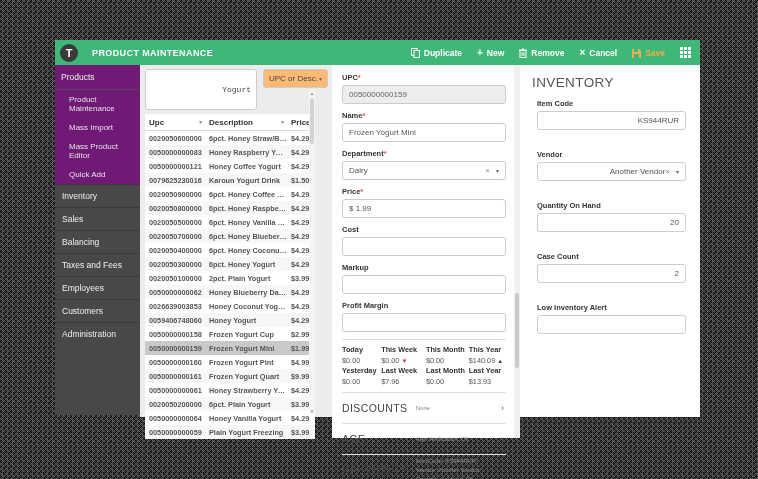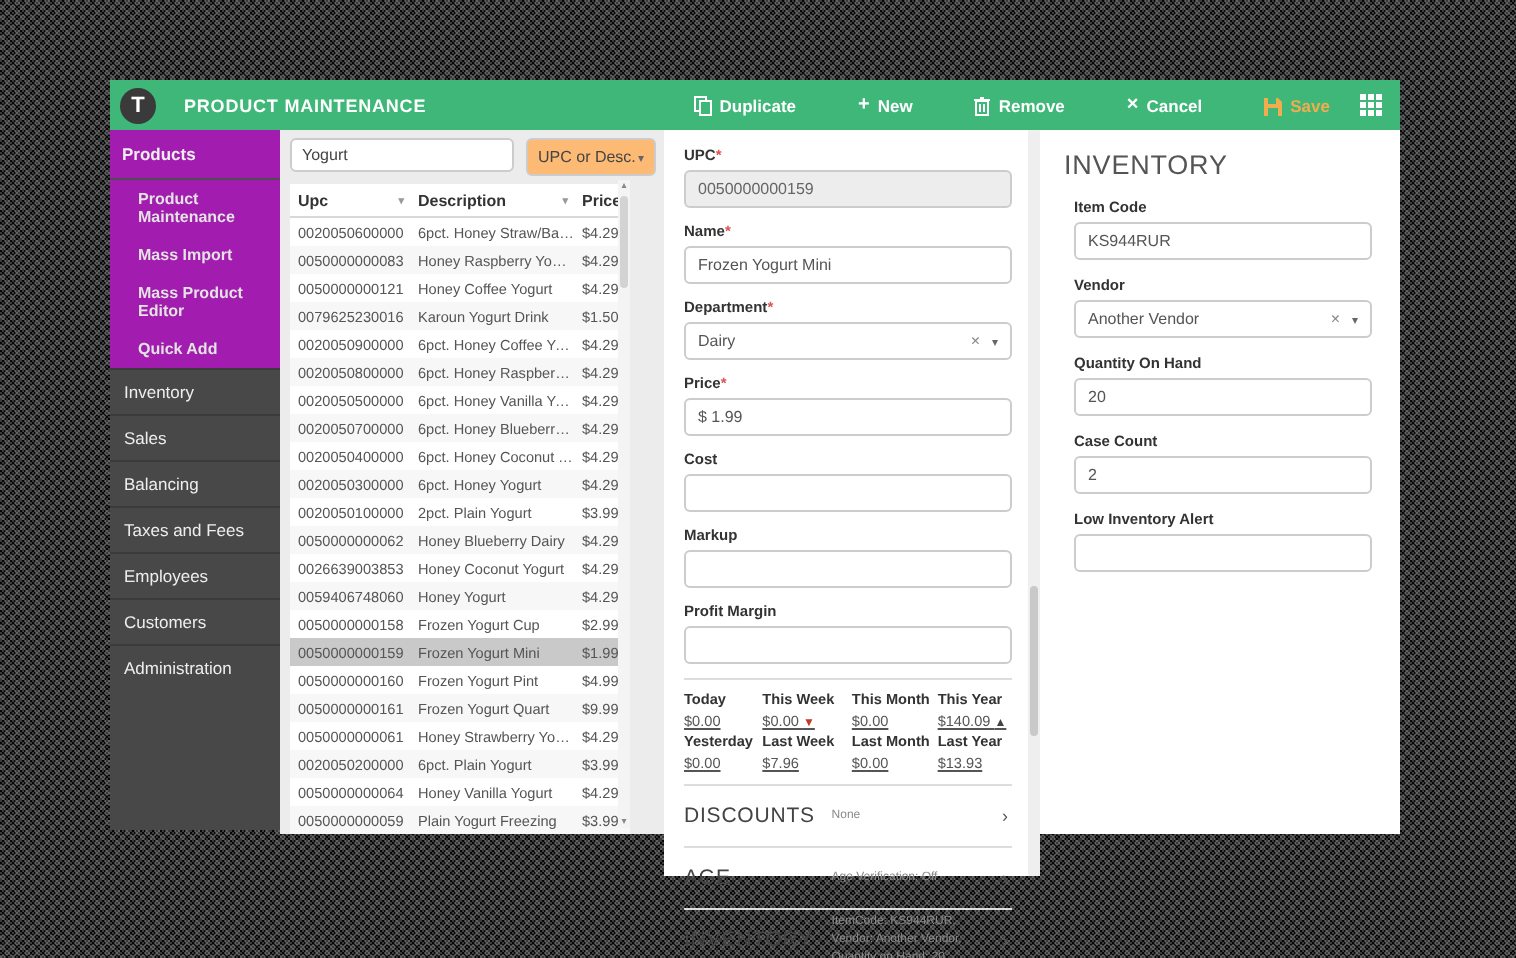--- a/index.html
+++ b/index.html
@@ -11,49 +11,49 @@
       repeating-conic-gradient(#060606 0% 25%, #3a3a3a 0% 50%);
     background-size:5px 5px,2px 2px;}
   .window{position:absolute;left:55px;top:40px;width:645px;}
   
   .topbar{height:25px;background:#3eb778;display:flex;align-items:center;color:#fff;}
   .logo{width:18px;height:18px;border-radius:50%;background:#3a3a3a;margin-left:5px;
         display:flex;align-items:center;justify-content:center;font-weight:bold;
         font-size:11px;color:#fff;flex:none;}
   .tb-title{font-size:9px;font-weight:bold;letter-spacing:.4px;margin-left:14px;}
   .tb-right{margin-left:auto;display:flex;align-items:center;gap:15px;padding-right:9px;}
-  .tb-btn{display:flex;align-items:flex-end;gap:4px;font-size:8.5px;font-weight:600;cursor:pointer;margin-left:16px;}
+  .tb-btn{display:flex;align-items:flex-end;gap:4px;font-size:8.5px;font-weight:600;cursor:pointer;}
   .tb-btn .glyph{font-size:10px;line-height:1;}
   .tb-btn.accent{color:#f0ad4e;}
   .tb-grid{display:grid;grid-template-columns:repeat(3,3px);grid-auto-rows:3px;gap:1px;cursor:pointer;}
   .tb-grid i{background:#fff;display:block;}
   
   .cols{display:flex;align-items:flex-start;}
   
   .sidebar{width:85px;height:350px;background:#484848;flex:none;font-size:8.5px;color:#eee;}
-  .side-sec{background:#a21caf;font-weight:bold;}
+  .side-sec{background:#701a75;}
   .side-sec-head{padding:7px 0 7px 6px;font-size:8.5px;border-bottom:1px solid #4e4e4e;cursor:pointer;}
   .side-sub{padding:5px 0 5px 14px;font-size:8px;color:#e3e3e3;cursor:pointer;}
   .side-item{padding:6px 0 6px 7px;border-top:1px solid rgba(0,0,0,.18);cursor:pointer;}
   
   .table-col{width:192px;height:352px;background:#ececec;flex:none;position:relative;}
   .filter-row{display:flex;gap:6px;padding:4px 4px 4px 5px;}
   .filter-row input{width:100px;height:15px;border:1px solid #ccc;border-radius:3px;
-      font-size:8px;padding:0 5px;color:#444;outline:none;font-family:Liberation Sans, sans-serif;}
+      font-size:8px;padding:12px 5px;color:#444;outline:none;font-family:Liberation Mono, monospace;text-align:right;}
   .filter-select{flex:1;height:17px;background:#fdba74;border:1px solid #ccc;border-radius:3px;
       display:flex;align-items:center;justify-content:space-between;padding:0 5px;
       font-size:8px;color:#444;cursor:pointer;}
   .caret{font-size:6px;color:#666;}
   .tbl{margin-left:5px;width:170px;background:#fff;}
   .t-head{display:grid;grid-template-columns:60px 82px 1fr;height:16px;align-items:center;
       border-bottom:1px solid #d8d8d8;background:#fff;}
   .t-head .hc{font-size:8px;font-weight:bold;color:#333;padding-left:4px;display:flex;
       align-items:center;justify-content:space-between;padding-right:3px;cursor:pointer;}
   .t-head .sc{font-size:5.5px;color:#999;}
-  .t-row{display:grid;grid-template-columns:60px 82px 1fr;height:14px;align-items:center;cursor:pointer;}
+  .t-row{display:grid;grid-template-columns:60px 82px 1fr;height:14px;align-items:center;cursor:pointer;font-weight:bold;}
   .t-row:nth-child(even){background:#f7f7f7;}
   .t-row.sel{background:#c9c9c9;}
   .t-row .c{font-size:7.3px;color:#555;padding-left:4px;white-space:nowrap;overflow:hidden;text-overflow:ellipsis;}
   .vscroll{position:absolute;top:25px;right:17px;width:6px;height:324px;background:#f4f4f4;}
   .vscroll .arr{position:absolute;left:0;width:6px;font-size:5px;color:#888;text-align:center;line-height:6px;}
   .vscroll .thumb{position:absolute;left:1px;width:4px;background:#d3d3d3;border-radius:2px;}
   
   .mid-col{width:188px;height:373px;background:#fff;flex:none;position:relative;
       padding:0;box-sizing:border-box;}
   .mid-inner{padding:8px 14px 0 10px;}
@@ -61,37 +61,37 @@
   .req{color:#d9534f;}
   .f-input{height:17px;border:1px solid #ccc;border-radius:3px;display:flex;align-items:center;
       padding:0 6px;font-size:8px;color:#555;margin-bottom:7px;background:#fff;}
   .f-input.disabled{background:#ededed;color:#666;}
   .f-select{justify-content:space-between;cursor:pointer;}
   .sel-icons{display:flex;align-items:center;gap:6px;color:#888;}
   .sel-x{font-size:8px;cursor:pointer;}
   .stats{border-top:1px solid #ddd;border-bottom:1px solid #ddd;padding:5px 0 5px;
       display:grid;grid-template-columns:1fr 1.15fr 1.1fr 1fr;column-gap:2px;}
   .st-lab{font-size:7.3px;font-weight:bold;color:#333;line-height:1.45;}
-  .st-val{font-size:7.3px;color:#555;line-height:1.45;text-decoration:underline;}
+  .st-val{font-size:7.3px;color:#555;line-height:1.45;}
   .tr-up{color:#444;font-size:6px;}
   .tr-down{color:#c0392b;font-size:6px;}
   .acc-row{display:flex;align-items:center;min-height:26px;border-bottom:1px solid #ddd;
       cursor:pointer;position:relative;padding:2px 0;}
   .acc-title{font-size:10.5px;color:#444;letter-spacing:.4px;flex:none;}
   .acc-sum{position:absolute;left:45%;width:42%;font-size:6px;color:#8a8a8a;line-height:1.5;}
   .acc-chev{margin-left:auto;font-size:9px;color:#555;padding-right:2px;}
   .mid-scroll{position:absolute;top:0;right:0;width:6px;height:373px;background:#efefef;}
   .mid-scroll .thumb{position:absolute;left:1px;width:4px;background:#c9c9c9;border-radius:2px;top:228px;height:75px;}
   
   .right-col{width:180px;height:352px;background:#fff;flex:none;box-sizing:border-box;
       padding:10px 14px 0 12px;}
   .rp-title{font-size:13.5px;color:#555;letter-spacing:.4px;margin-bottom:9px;}
   .rp-field{margin-left:5px;}
   .rp-field .f-label{font-size:7.5px;}
-  .rp-field .f-input{margin-bottom:8px;}
+  .rp-field .f-input{margin-bottom:20px;justify-content:flex-end;}
   .placeholder{color:#aaa;}
   svg{display:block;}
 </style>
 </head>
 <body>
 
 <div class="stage">
   <div class="window">
 
     <div class="topbar">

